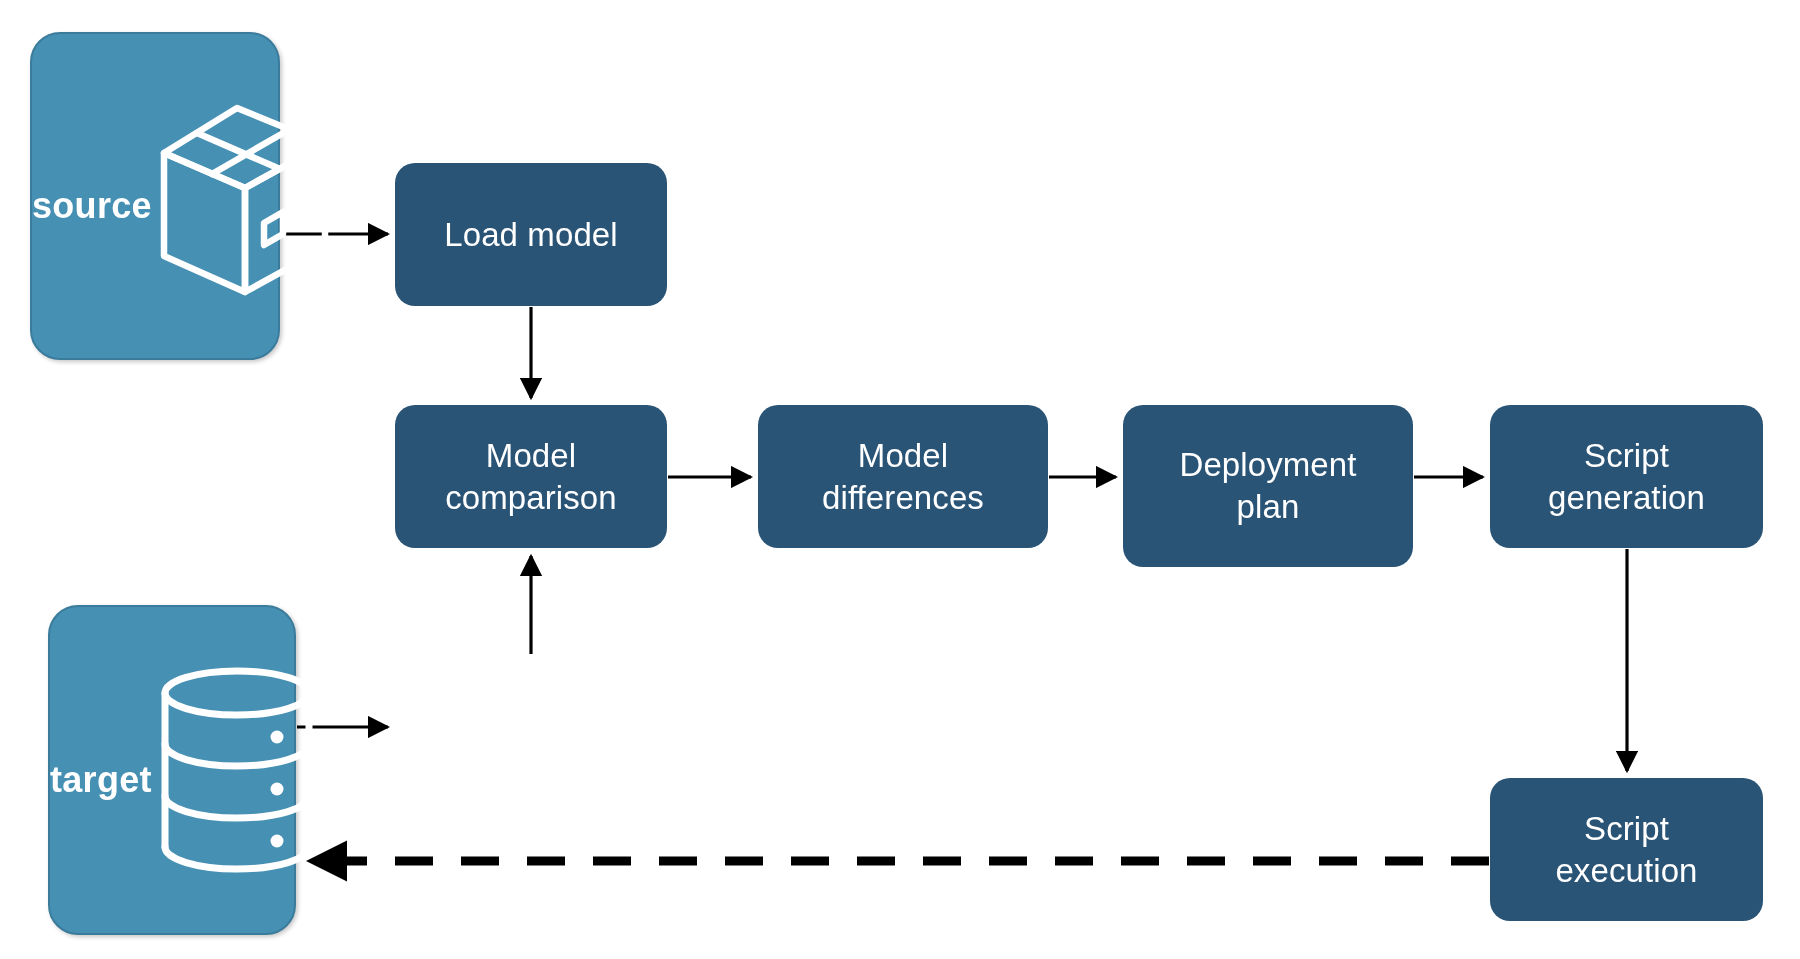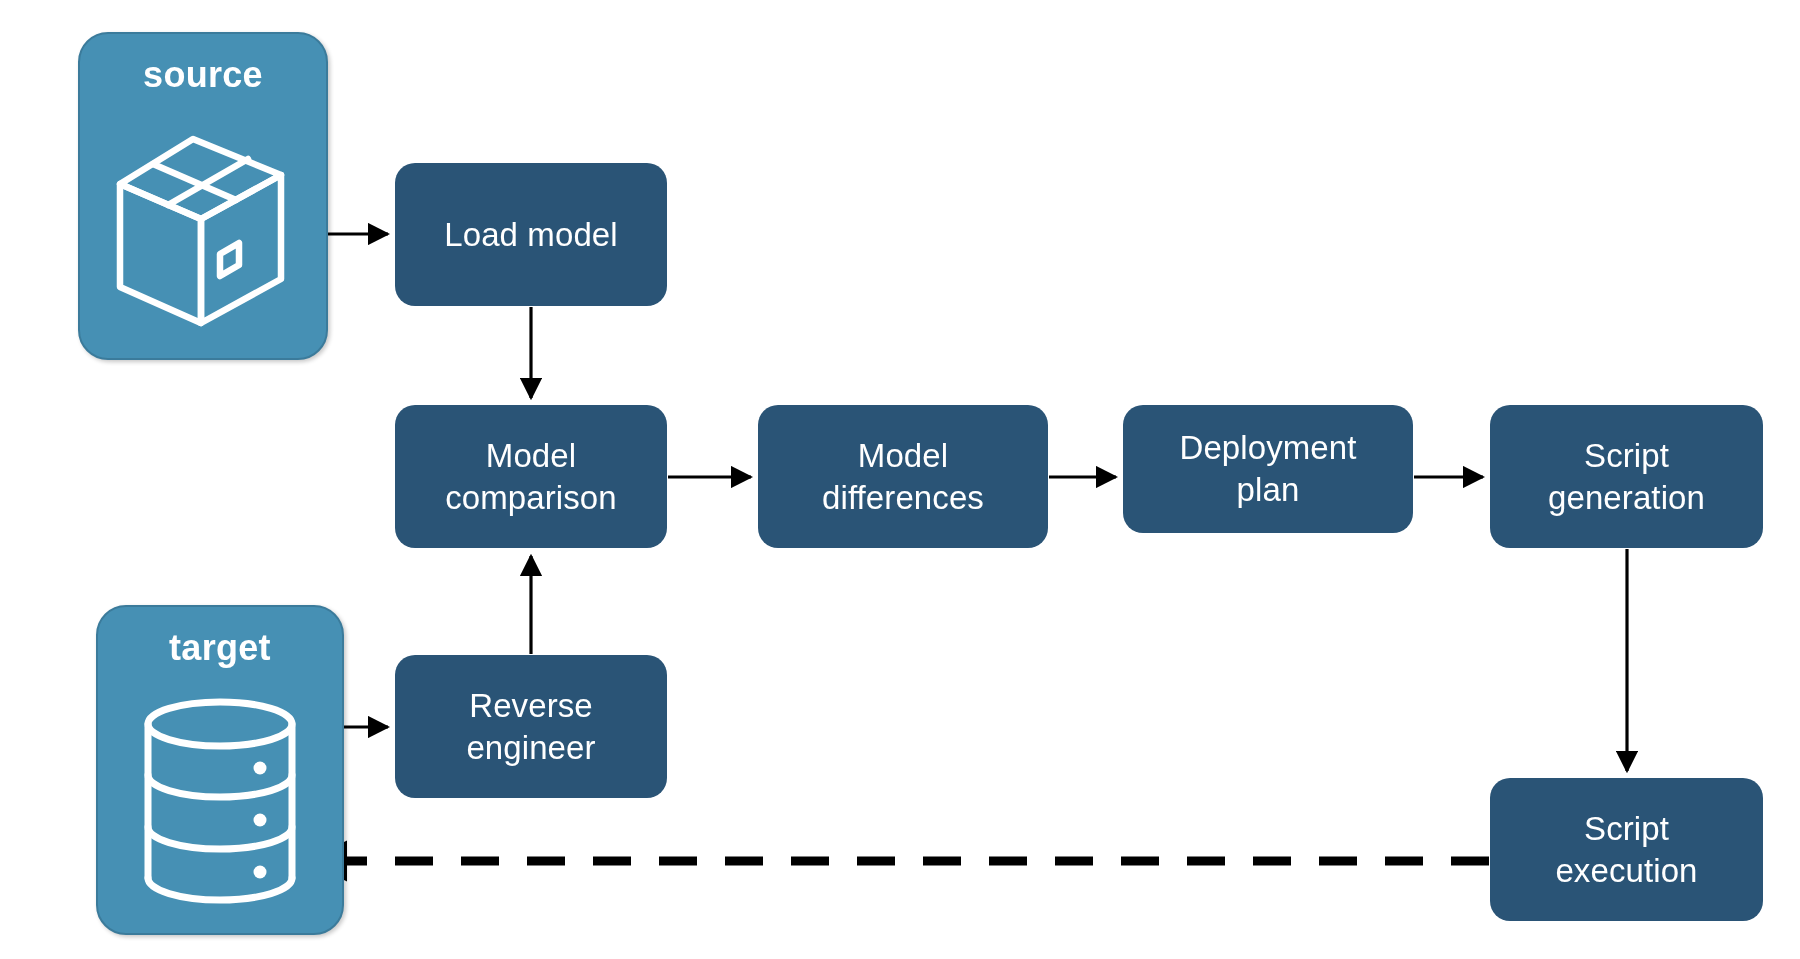--- a/index.html
+++ b/index.html
@@ -35,24 +35,23 @@
     border-radius: 20px;
     font-size: 33px;
     line-height: 1.27;
     font-weight: 400;
     letter-spacing: 0.1px;
   }
   .store {
     background: #4690b4;
     border: 2px solid #3b7b9b;
     border-radius: 30px;
-    flex-direction: column;
+    flex-direction: row;
     justify-content: flex-start;
     box-shadow: 2px 2px 4px rgba(0,0,0,0.22);
-    margin-left: 48px;
   }
   .store-label {
     font-size: 36px;
     font-weight: bold;
     margin-top: 20px;
     letter-spacing: 0.3px;
   }
   .store-icon {
     flex: 1;
     display: flex;
@@ -152,33 +151,29 @@
   <div class="node proc" style="left:395px; top:405px; width:272px; height:143px;">
     <span class="proc-label">Model
 comparison</span>
   </div>
 
   <div class="node proc" style="left:758px; top:405px; width:290px; height:143px;">
     <span class="proc-label">Model
 differences</span>
   </div>
 
-  <div class="node proc" style="left:1123px; top:405px; width:290px; height:128px;">
+  <div class="node proc" style="left:1123px; top:405px; width:290px; height:162px;">
     <span class="proc-label">Deployment
 plan</span>
   </div>
 
   <div class="node proc" style="left:1490px; top:405px; width:273px; height:143px;">
     <span class="proc-label">Script
 generation</span>
   </div>
 
-  <div class="node proc" style="left:395px; top:655px; width:272px; height:143px;">
-    <span class="proc-label">Reverse
-engineer</span>
-  </div>
 
   <div class="node proc" style="left:1490px; top:778px; width:273px; height:143px;">
     <span class="proc-label">Script
 execution</span>
   </div>
 
 </div>
 
 </body></html>

